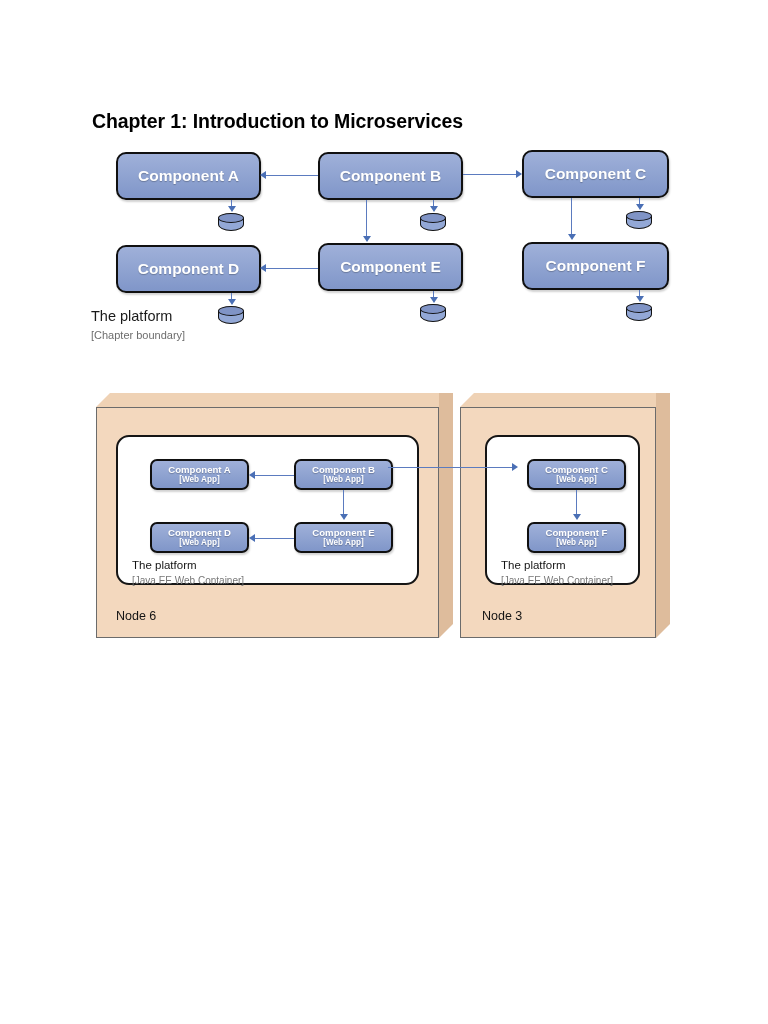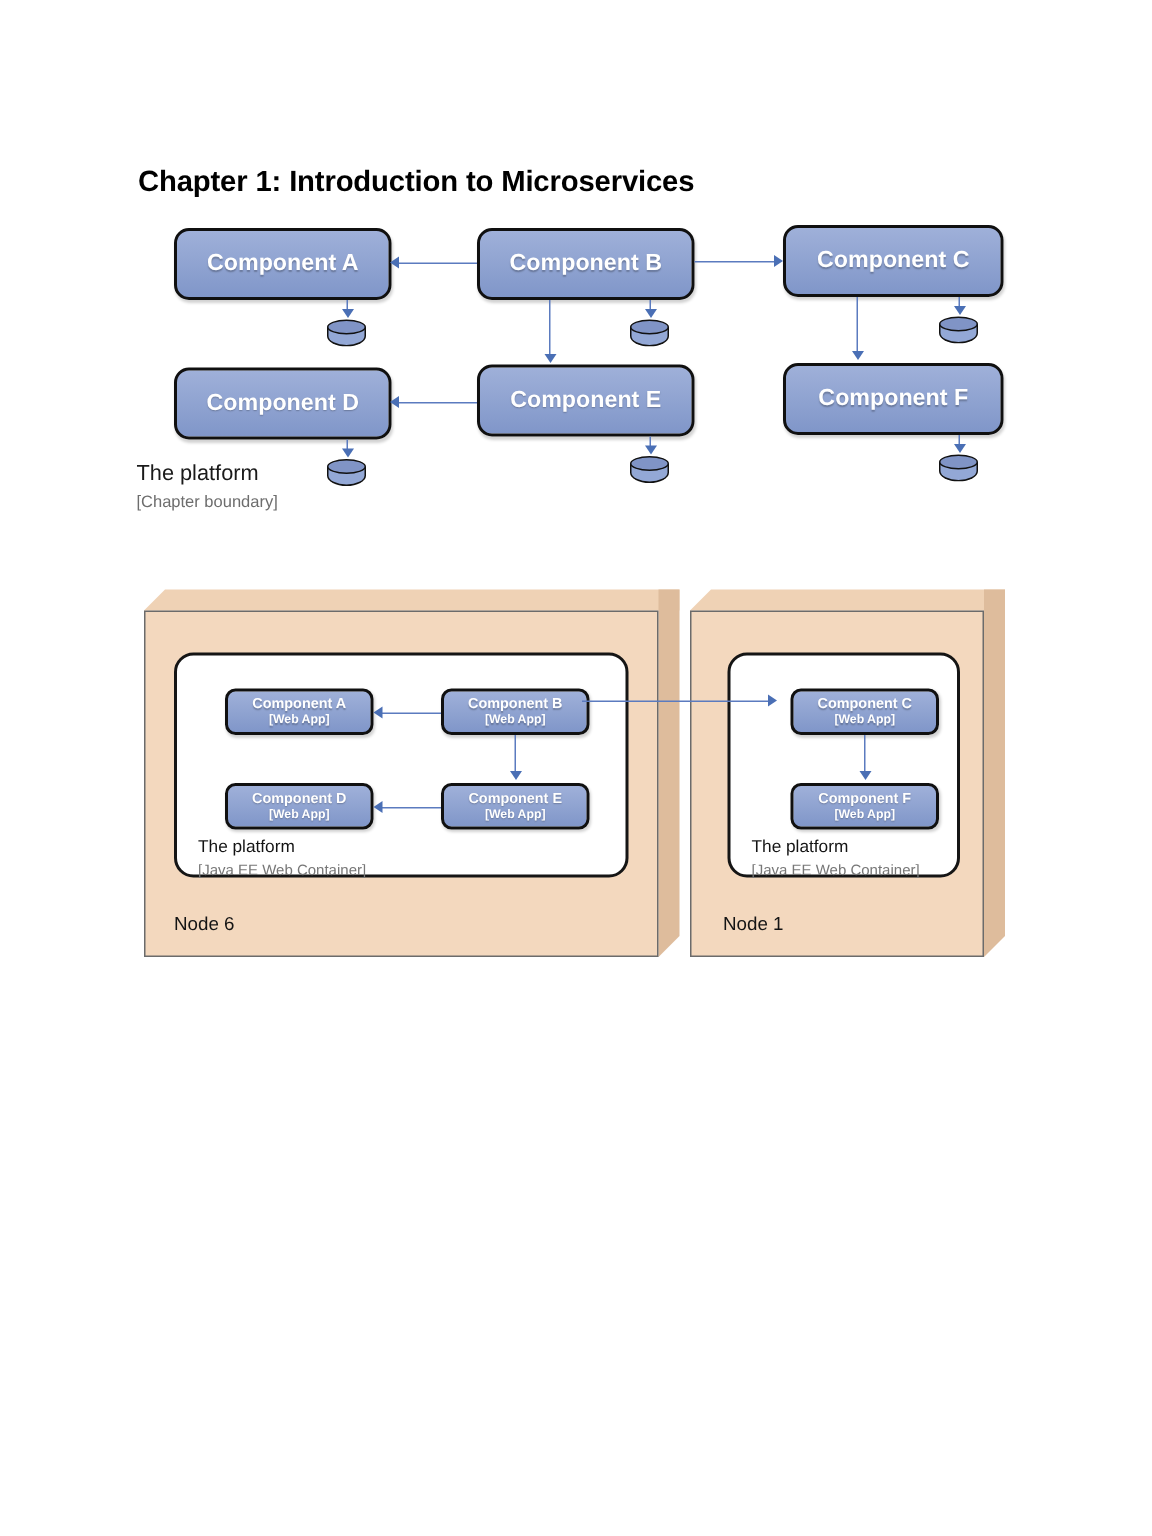--- a/index.html
+++ b/index.html
@@ -327,17 +327,17 @@
           <span class="csub">[Web App]</span>
         </div>
 
         <div class="ln v" style="left:89px; top:53px; height:26px;"></div>
         <div class="ah down" style="left:86px; top:77px;"></div>
 
         <div class="platform-label2" style="left:14px; top:122px;">The platform</div>
         <div class="platform-sub2" style="left:14px; top:138px;">[Java EE Web Container]</div>
       </div>
 
-      <div class="node-label" style="left:22px; top:216px;">Node 1</div>
+      <div class="node-label" style="left:22px; top:216px;">Node 3</div>
     </div>
   </div>
 
 </div>
 
 </body></html>

